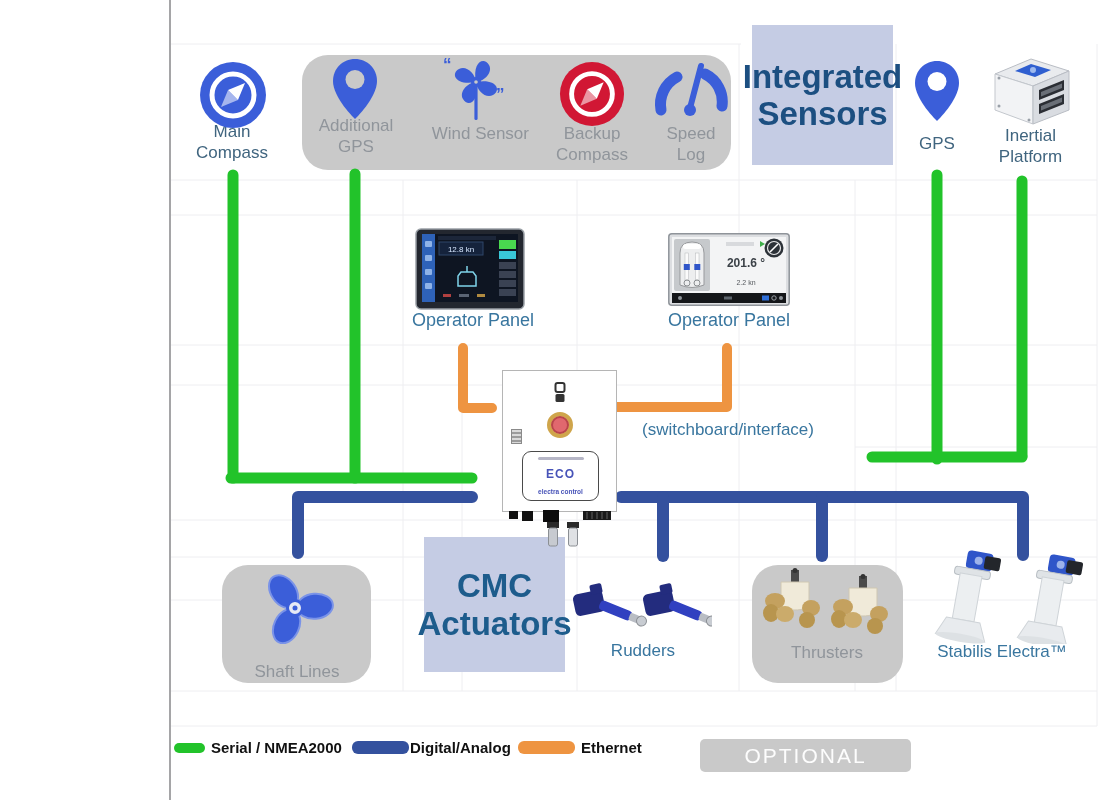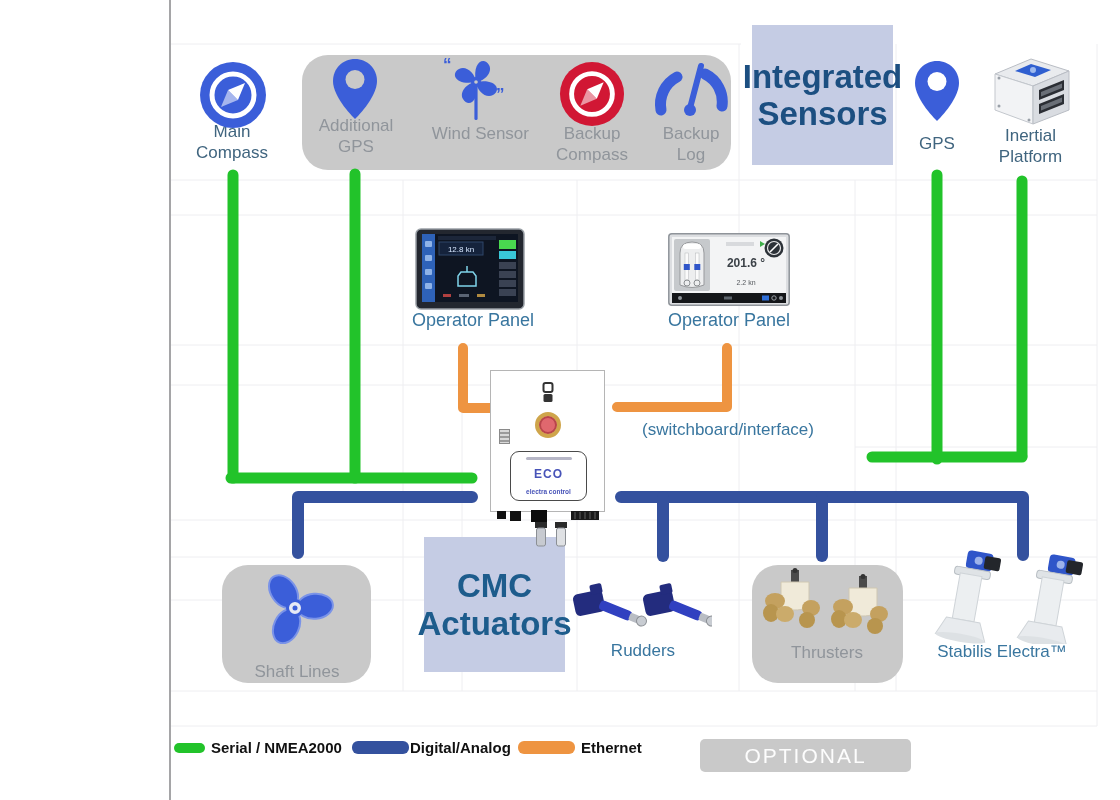--- a/index.html
+++ b/index.html
@@ -9,21 +9,21 @@
     font-family:"Liberation Sans", sans-serif; overflow:hidden;
   }
   svg.layer { position:absolute; left:0; top:0; }
   .graybox { position:absolute; background:#c9c9c9; border-radius:26px; }
   .lavbox  { position:absolute; background:#c5cce4; }
   .lbl { position:absolute; font-size:17px; line-height:1.22; text-align:center; color:#40657f; }
   .lbl.gray { color:#90959b; }
   .lbl.blue { color:#39769f; }
   .hdr { position:absolute; font-weight:bold; font-size:33px; line-height:1.13; color:#1c4f81; text-align:center; display:flex; align-items:center; justify-content:center; }
   
-  .cabinet { position:absolute; left:490px; top:370px; width:115px; height:142px;
+  .cabinet { position:absolute; left:502px; top:370px; width:115px; height:142px;
              background:#fff; border:1.5px solid #b5b5b5; z-index:6; }
   .cab-handle { position:absolute; left:50px; top:11px; }
   .cab-button { position:absolute; left:44px; top:41px; width:26px; height:26px; border-radius:50%;
                 background:#e0686e; border:4px solid #cfa54b; box-shadow:inset 0 0 0 2px #b8454c; }
   .cab-vent { position:absolute; left:8px; top:58px; width:11px; height:15px; border:1px solid #8a8a8a;
               background:repeating-linear-gradient(#d9d9d9 0 2px, #9b9b9b 2px 4px); }
   .cab-panel { position:absolute; left:19px; top:80px; width:77px; height:50px; border:1.5px solid #4a4a4a;
                border-radius:9px; background:#fff; text-align:center; }
   .cab-fake-text { width:46px; height:3px; background:#b6b6c6; margin:5px auto 0; border-radius:2px; }
   .cab-brand { font-size:12px; font-weight:bold; color:#4753b8; letter-spacing:1px; margin-top:7px; }
@@ -145,21 +145,21 @@
   <div class="lbl gray" style="left:550px; top:124px; width:84px;">Backup Compass</div>
 
   <svg class="devimg" style="left:653px; top:60px; z-index:3" width="76" height="60" viewBox="0 0 76 60">
     <g stroke="#3b5ed9" stroke-width="11" fill="none" stroke-linecap="round">
       <path d="M8,50 A31,31 0 0 1 24,17"></path>
       <path d="M52,14 A31,31 0 0 1 69,46"></path>
     </g>
     <line x1="36" y1="52" x2="48" y2="6" stroke="#3b5ed9" stroke-width="6" stroke-linecap="round"></line>
     <circle cx="37" cy="50" r="6" fill="#3b5ed9"></circle>
   </svg>
-  <div class="lbl gray" style="left:660px; top:124px; width:62px;">Backup Log</div>
+  <div class="lbl gray" style="left:660px; top:124px; width:62px;">Speed Log</div>
 
   <div class="hdr" style="left:752px; top:25px; width:141px; height:140px;">Integrated Sensors</div>
 
   <svg class="devimg" style="left:914px; top:60px; z-index:3" width="46" height="62" viewBox="0 0 46 62">
     <path d="M23,1 C10.3,1 1,10.8 1,23 C1,40 23,61 23,61 C23,61 45,40 45,23 C45,10.8 35.7,1 23,1 Z" fill="#3b5ed9"></path>
     <circle cx="23" cy="21.5" r="9.5" fill="#ffffff"></circle>
   </svg>
   <div class="lbl" style="left:913px; top:134px; width:48px;">GPS</div>
 
   <svg class="devimg" style="left:985px; top:50px; z-index:3" width="92" height="78" viewBox="0 0 92 78">

